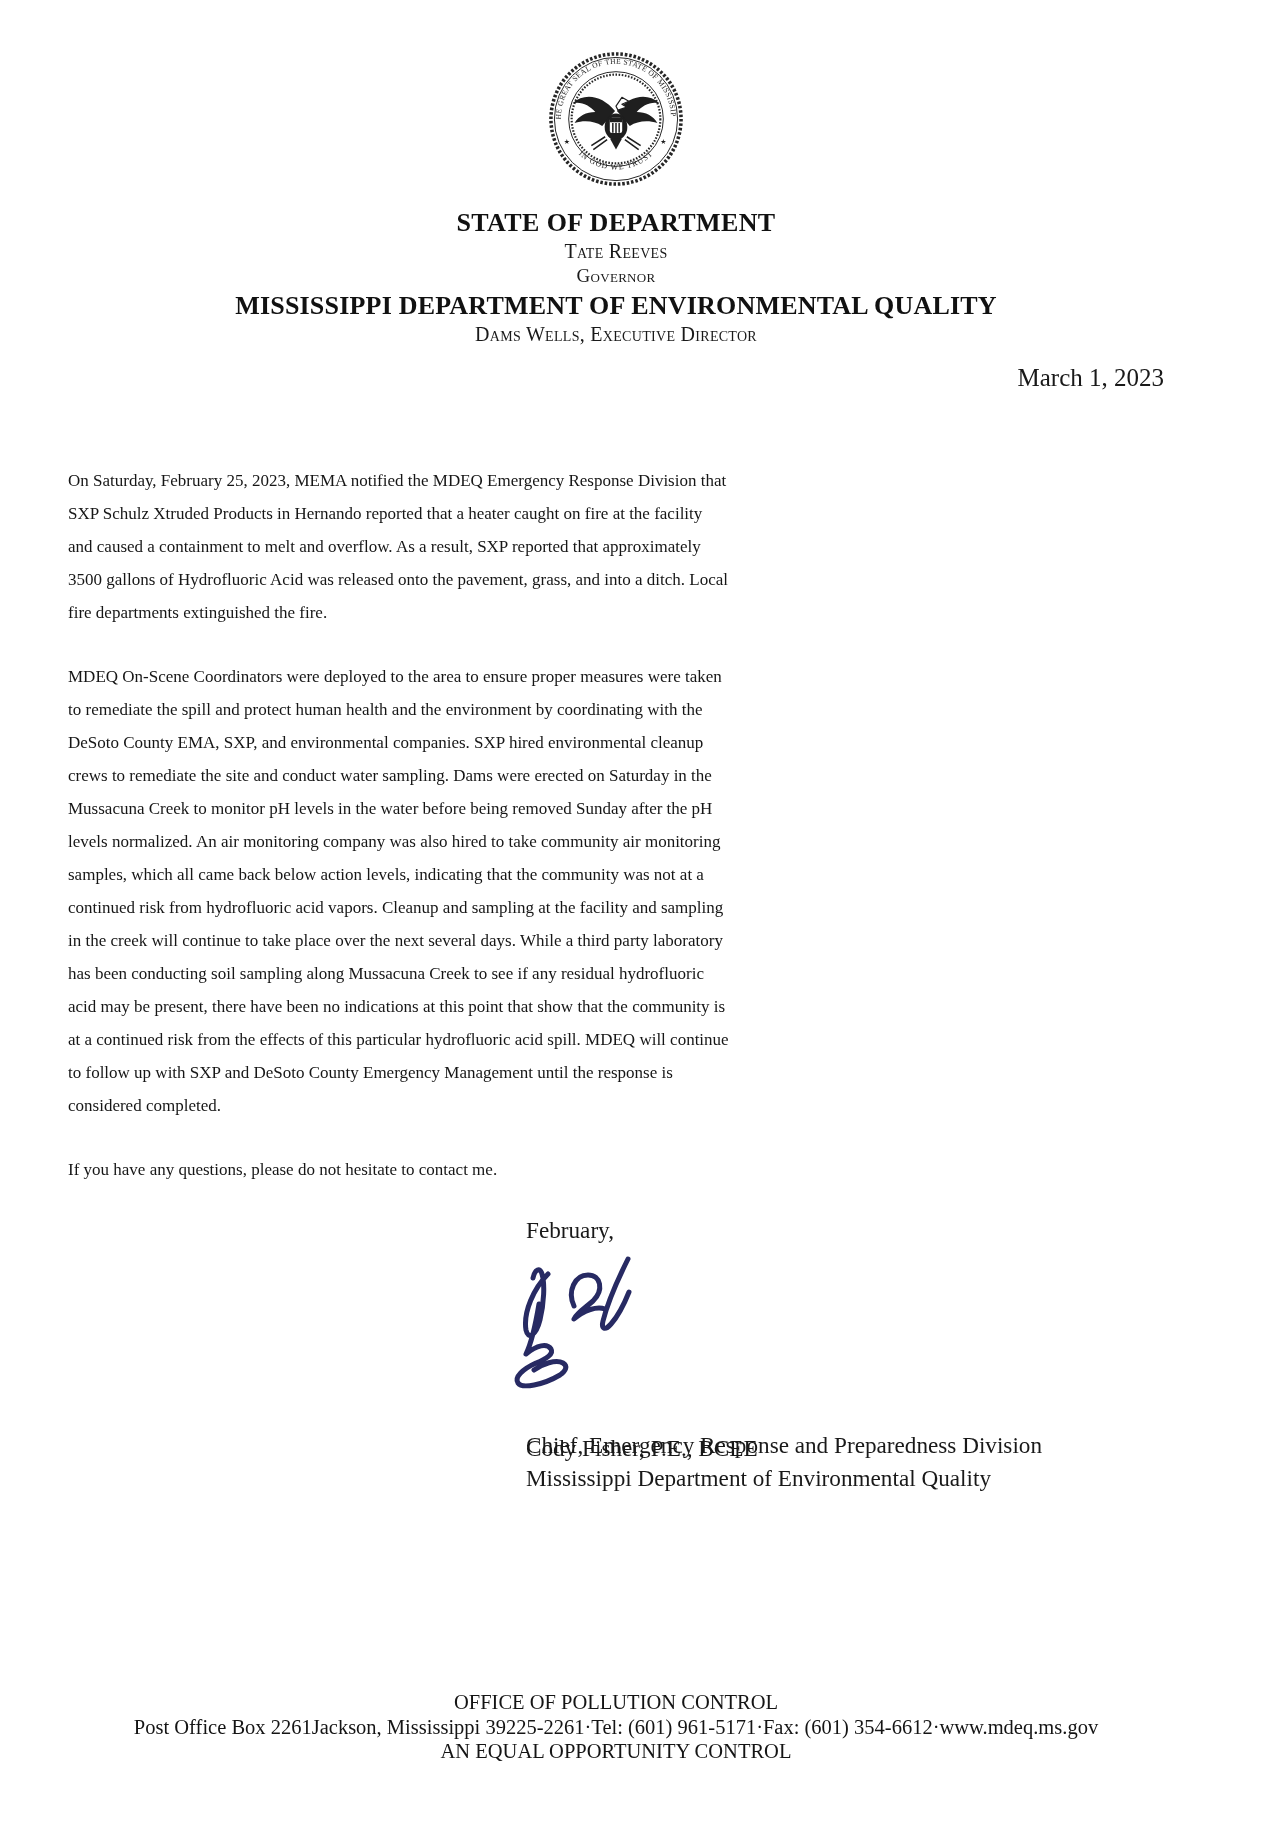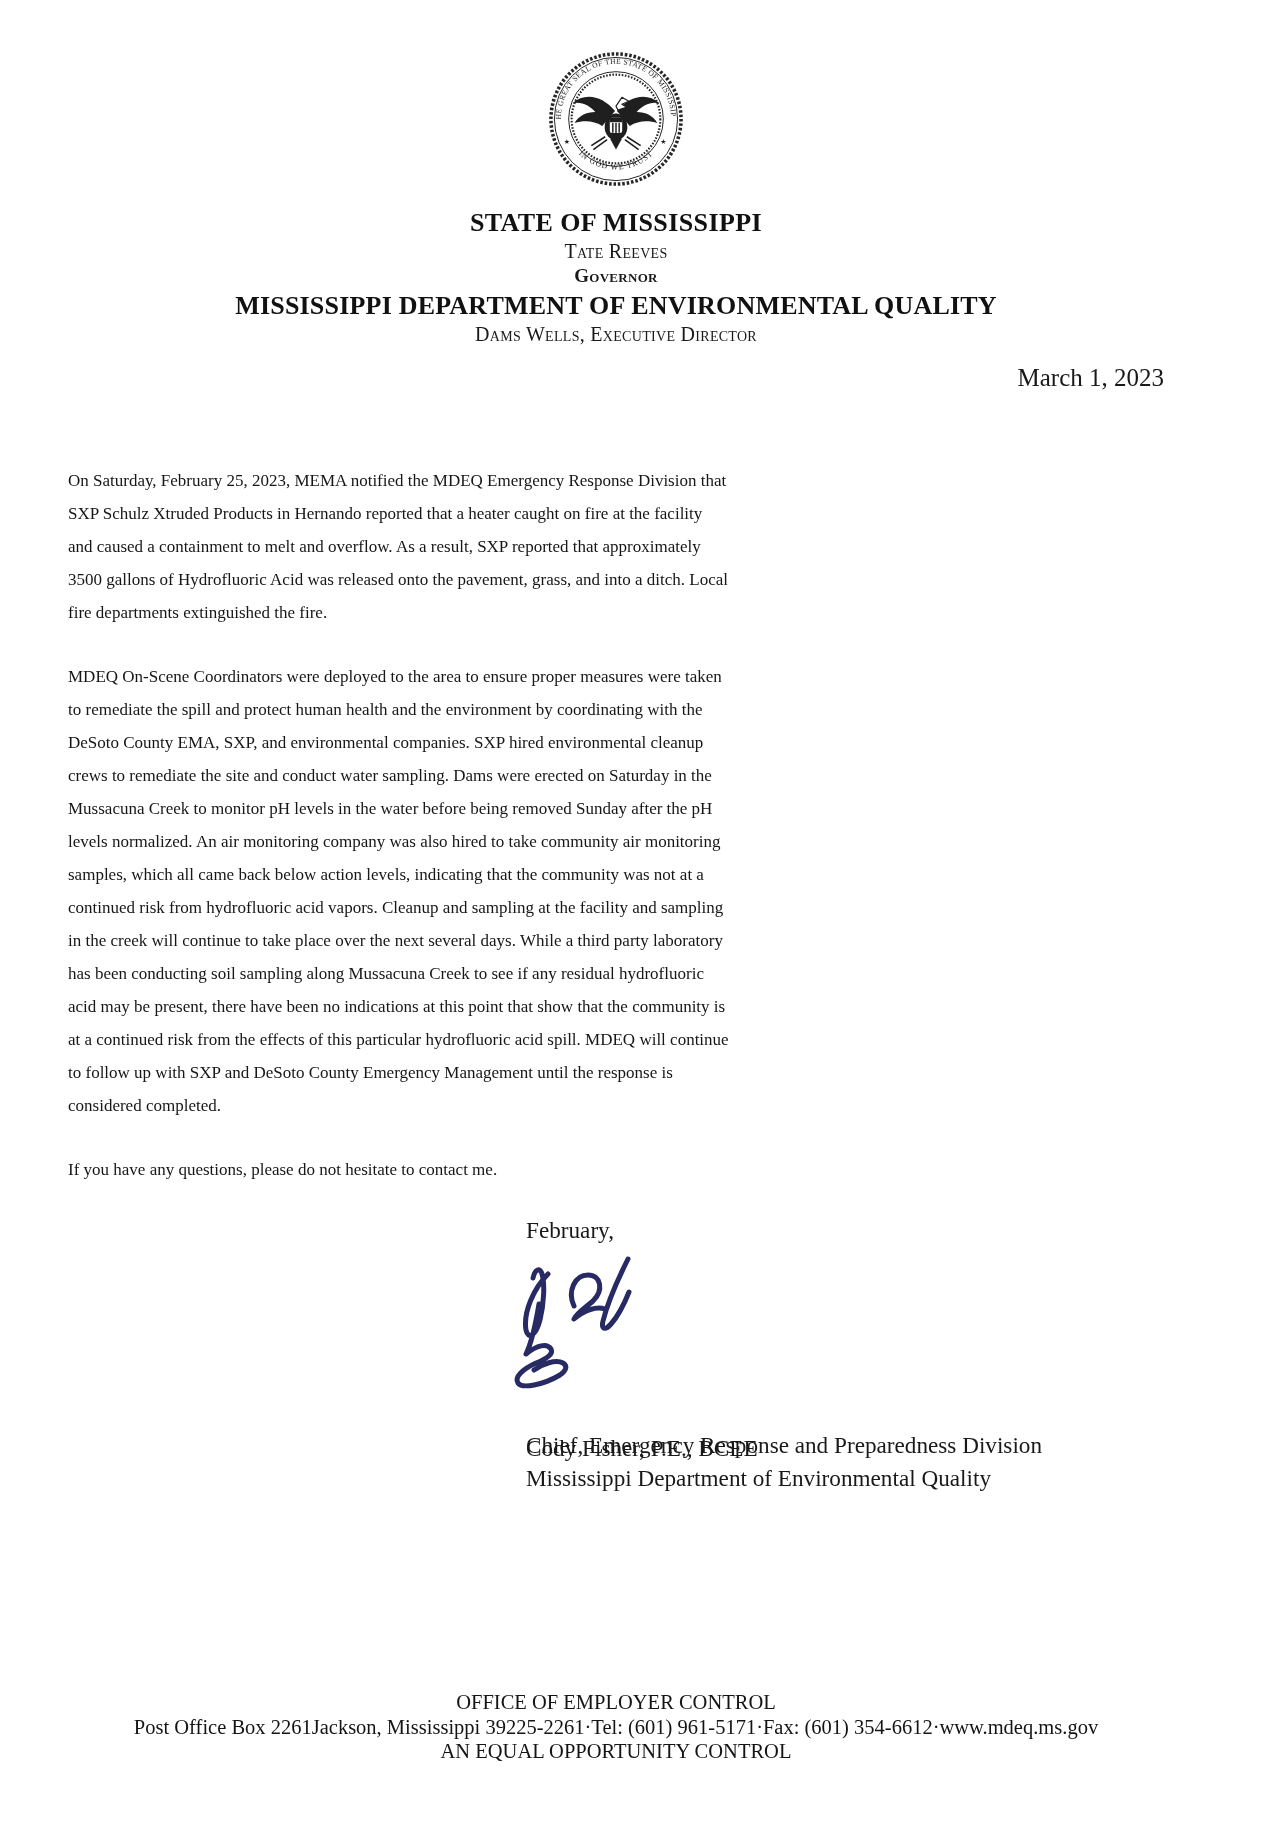--- a/index.html
+++ b/index.html
@@ -38,21 +38,20 @@
     font-size: 20px;
     line-height: 26px;
     font-variant: small-caps;
     letter-spacing: 0.3px;
   }
   .gov-title {
     font-size: 19px;
     line-height: 24px;
     font-variant: small-caps;
     letter-spacing: 0.3px;
-    font-weight: bold;
   }
   .dept-title {
     font-size: 26px;
     line-height: 31px;
     font-weight: bold;
     letter-spacing: 0.2px;
     margin-top: 2px;
     color: #111;
   }
   .director-line {
@@ -137,21 +136,21 @@
         <ellipse cx="70" cy="78" rx="11.5" ry="13.5" fill="#1f1f1f"></ellipse>
         <path d="M70,57 L76,48 L83,52 L76,55 L81,58 L72,61 Z" fill="#ffffff" stroke="#1f1f1f" stroke-width="1.2" stroke-linejoin="round"></path>
         <rect x="63" y="68" width="14" height="17" rx="3" fill="#ffffff" stroke="#1f1f1f" stroke-width="1.4"></rect>
         <rect x="63.7" y="68.7" width="12.6" height="4.6" fill="#1f1f1f"></rect>
         <path d="M66.8,74 V84 M70,74 V84.6 M73.2,74 V84" stroke="#1f1f1f" stroke-width="1.5" fill="none"></path>
         <path d="M64,90 L70,101 L76,90 Z" fill="#1f1f1f"></path>
         <path d="M59,88 L45,97 M61,91 L47,101 M81,88 L95,97 M79,91 L93,101" stroke="#1f1f1f" stroke-width="1.6" fill="none"></path>
       </g>
     </svg>
 
-    <div class="state-title">STATE OF MISSISSIPPI</div>
+    <div class="state-title">STATE OF DEPARTMENT</div>
     <div class="gov-name">Tate Reeves</div>
     <div class="gov-title">Governor</div>
     <div class="dept-title">MISSISSIPPI DEPARTMENT OF ENVIRONMENTAL QUALITY</div>
     <div class="director-line">Dams Wells, Executive Director</div>
   </div>
 
   <div class="date-line">March 1, 2023</div>
 
   <div class="para para-1">On Saturday, February 25, 2023, MEMA notified the MDEQ Emergency Response Division that
 SXP Schulz Xtruded Products in Hernando reported that a heater caught on fire at the facility
@@ -183,18 +182,18 @@
       <path d="M66,60 C59,45 67,29 80,29 C93,29 96,44 85,55 C77,62 69,67 66,73 C76,64 89,60 97,63"></path>
       <path d="M120,13 C109,35 99,59 95,75 C93,83 97,85 103,78 C111,69 117,56 121,46"></path>
     </g>
   </svg>
 
   <div class="sig-name">Cody Fisher, P.E., BCEE</div>
   <div class="sig-title">Chief, Emergency Response and Preparedness Division</div>
   <div class="sig-org">Mississippi Department of Environmental Quality</div>
 
   <div class="footer">
-    <div>OFFICE OF EMPLOYER CONTROL</div>
+    <div>OFFICE OF POLLUTION CONTROL</div>
     <div>Post Office Box 2261Jackson, Mississippi 39225-2261·Tel: (601) 961-5171·Fax: (601) 354-6612·www.mdeq.ms.gov</div>
     <div>AN EQUAL OPPORTUNITY CONTROL</div>
   </div>
 
 </div>
 
 </body></html>

